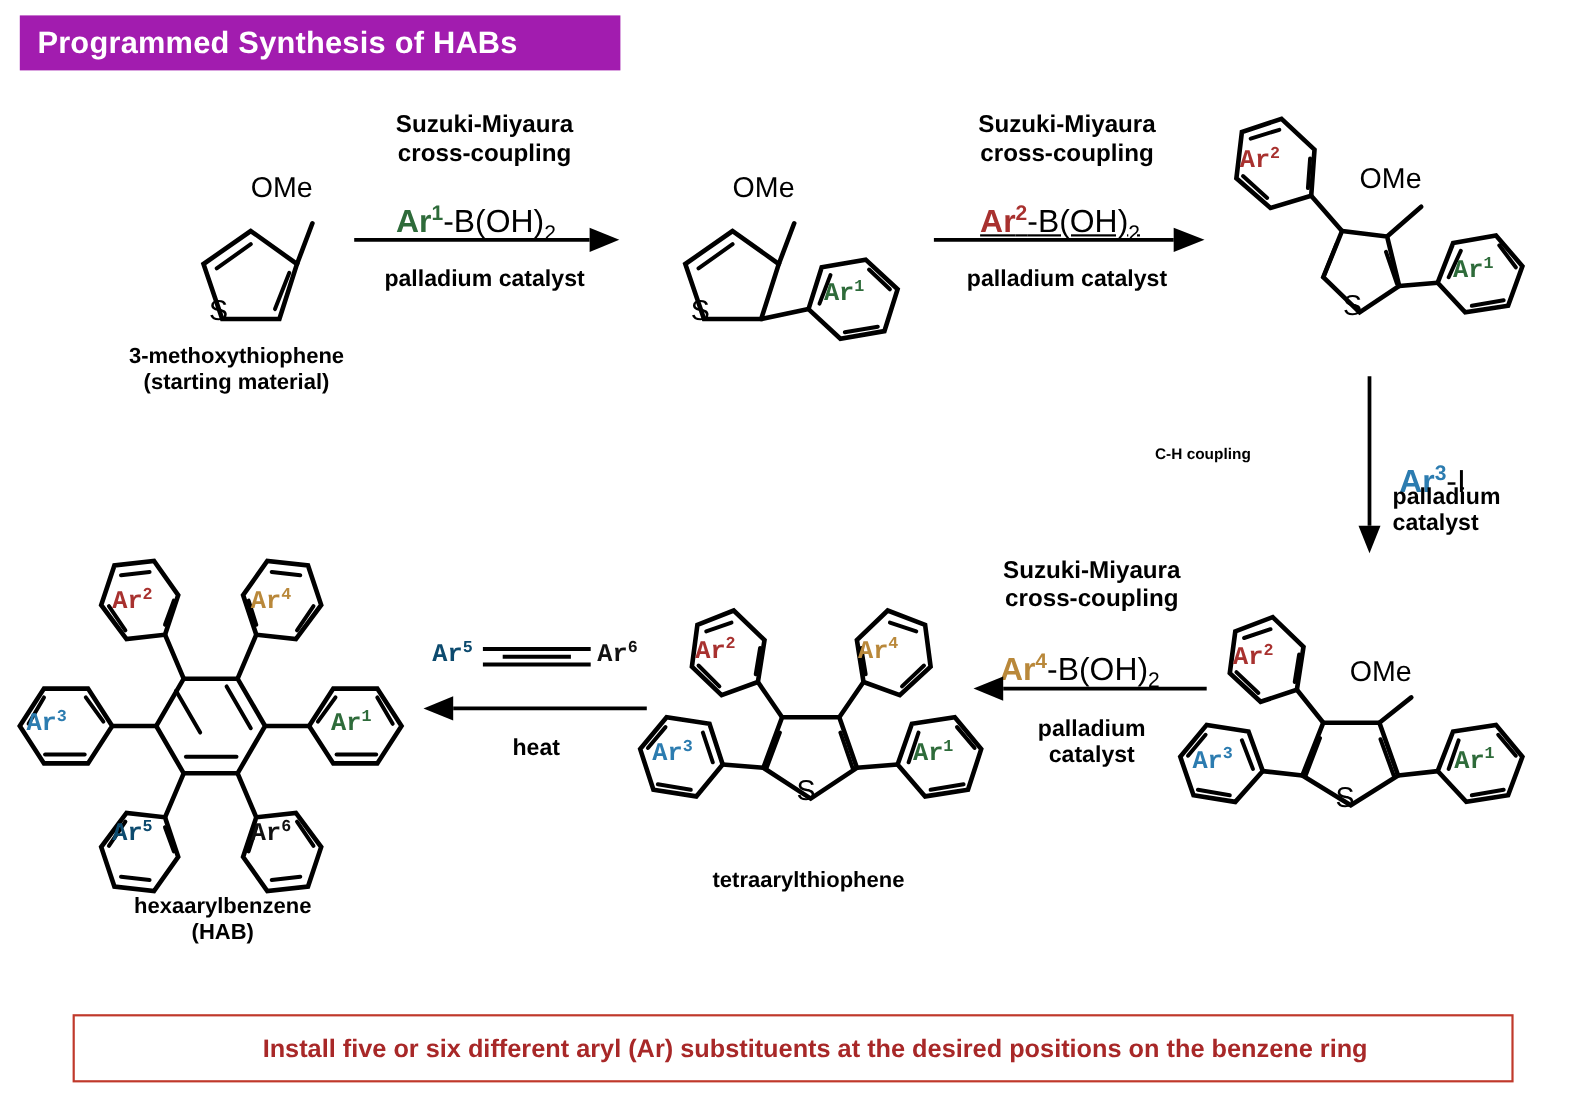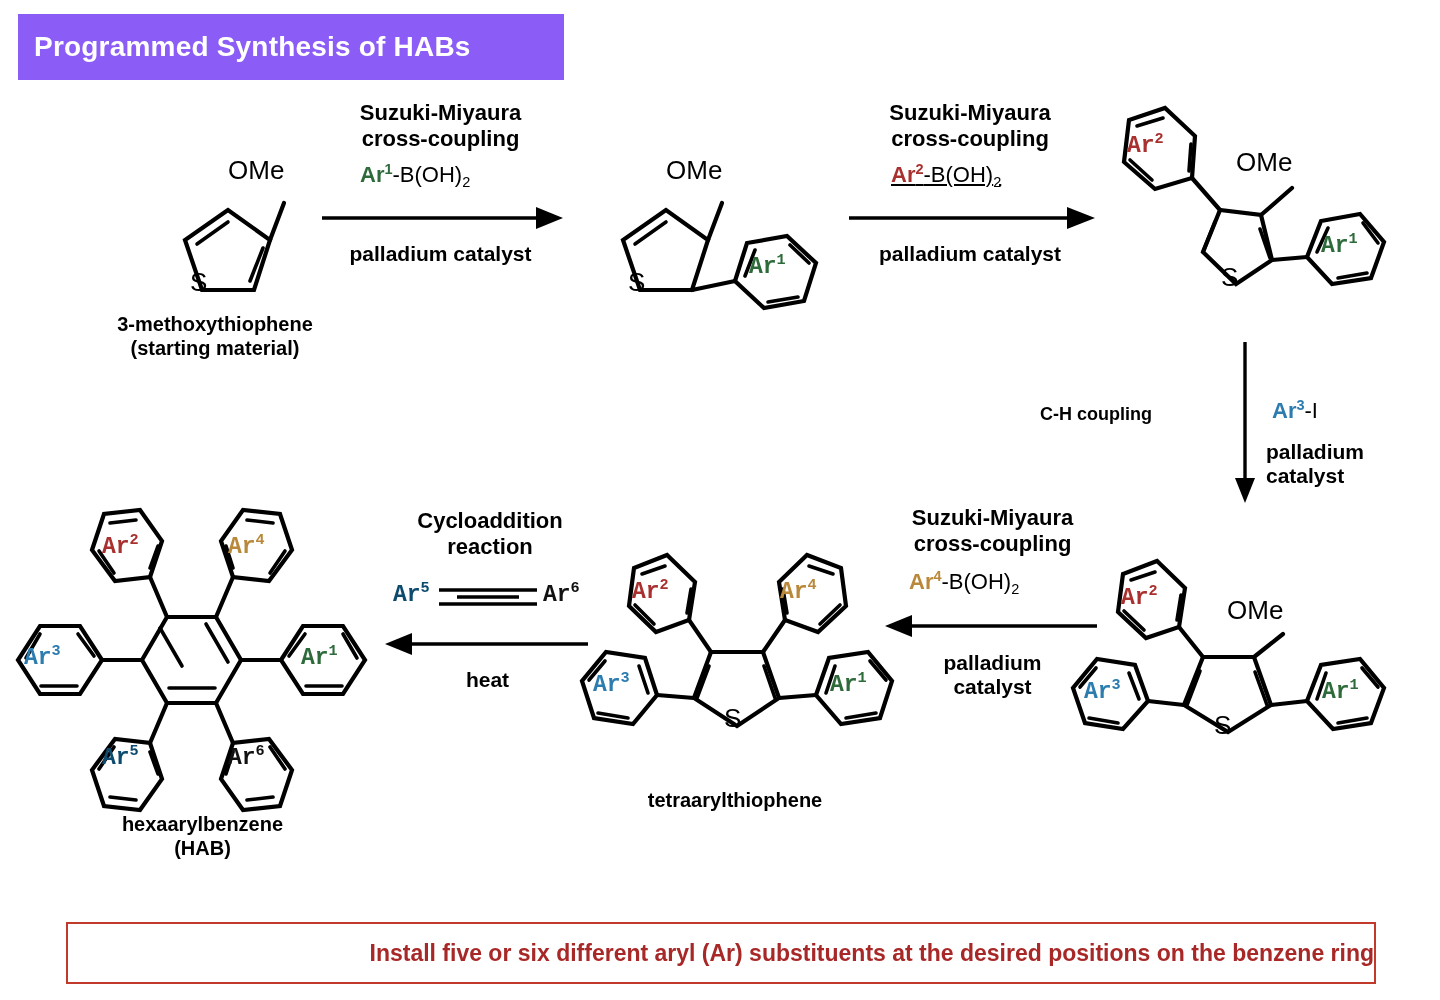--- a/index.html
+++ b/index.html
@@ -10,48 +10,48 @@
     font-family:"Liberation Sans", sans-serif;
     position:relative;
     overflow:hidden;
     -webkit-font-smoothing:antialiased;
   }
   .canvas{position:absolute;left:0;top:0;width:1440px;height:1000px;}
   .abs{position:absolute;}
 
   
   #title-banner{
-    left:18px;top:14px;width:546px;height:66px;
-    background:#8b5cf6;
+    left:18px;top:14px;width:546px;height:50px;
+    background:#a21caf;
     display:flex;align-items:center;
     box-sizing:border-box;padding-left:16px;
   }
   #title-banner .t{
     color:#ffffff;font-size:28px;font-weight:bold;letter-spacing:.2px;
     font-family:"Liberation Sans", sans-serif;
   }
 
   
   #bottom-banner{
     left:66px;top:922px;width:1310px;height:62px;
     border:2px solid #c0392b;
     background:#ffffff;
-    display:flex;align-items:center;justify-content:flex-end;
+    display:flex;align-items:center;justify-content:center;
     box-sizing:border-box;
     padding-left:40px;
   }
   #bottom-banner .t{
     color:#a82828;font-size:23px;font-weight:bold;text-align:center;
   }
 
   
   .txt{font-size:21px;font-weight:bold;color:#000;line-height:1.16;white-space:nowrap;}
   .txt.center{text-align:center;}
   .cap{font-size:20px;font-weight:bold;color:#000;text-align:center;line-height:1.22;white-space:nowrap;}
-  .reagent{font-size:22px;font-weight:normal;color:#000;white-space:nowrap;}
+  .reagent{font-size:29px;font-weight:normal;color:#000;white-space:nowrap;margin-top:24px;}
   .reagent b{font-weight:bold;}
   sup{font-size:.66em;vertical-align:super;line-height:0;}
   sub{font-size:.66em;vertical-align:sub;line-height:0;}
 
   
   .ar1{color:#2e6b3a;}
   .ar2{color:#a8312f;}
   .ar3{color:#2c7cb0;}
   .ar4{color:#b9883a;}
   .ar5{color:#0c4a6e;}
@@ -179,21 +179,21 @@
     <div class="abs atomlabel" style="left:141px;top:55px;font-size:26px;">OMe</div>
     <div class="abs arlabel ar2" style="left:32px;top:41px;font-size:23px;">
       <span>Ar</span><sup>2</sup>
     </div>
     <div class="abs arlabel ar1" style="left:226px;top:141px;font-size:23px;">
       <span>Ar</span><sup>1</sup>
     </div>
   </div>
 
   <div class="abs" style="left:1040px;top:340px;width:400px;height:170px;">
-    <div class="abs txt" style="left:0px;top:64px;font-size:18px;">C-H coupling</div>
+    <div class="abs txt" style="left:10px;top:64px;font-size:14px;">C-H coupling</div>
     <svg class="abs" style="left:192px;top:0px;" width="30" height="164">
       <line class="arrowline" x1="13" y1="2" x2="13" y2="138"></line>
       <polygon points="3,138 23,138 13,163" fill="#000"></polygon>
     </svg>
     <div class="abs reagent" style="left:232px;top:58px;">
       <b class="ar3"><span>Ar</span><sup>3</sup></b><span>-I</span>
     </div>
     <div class="txt" style="position:absolute;left:226px;top:100px;font-size:21px;line-height:1.16;">
       <div>palladium</div>
       <div>catalyst</div>
@@ -319,24 +319,20 @@
     </div>
     <div class="abs arlabel ar1" style="left:235px;top:124px;font-size:23px;">
       <span>Ar</span><sup>1</sup>
     </div>
   </div>
   <div class="abs cap" style="left:505px;top:788px;width:460px;">
     <div>tetraarylthiophene</div>
   </div>
 
   <div class="abs" style="left:385px;top:508px;width:210px;height:200px;">
-    <div class="txt center" style="position:absolute;left:0;top:0;width:210px;font-size:22px;">
-      <div>Cycloaddition</div>
-      <div>reaction</div>
-    </div>
 
     <div class="abs" style="left:8px;top:72px;width:200px;height:36px;">
       <span class="abs arlabel ar5" style="left:0px;top:2px;font-size:23px;">
         <span>Ar</span><sup>5</sup>
       </span>
       <svg class="abs" style="left:46px;top:4px;" width="98" height="26">
         <line x1="0" y1="6" x2="98" y2="6" stroke="#000" stroke-width="3.6"></line>
         <line x1="18" y1="13" x2="80" y2="13" stroke="#000" stroke-width="3.6"></line>
         <line x1="0" y1="20" x2="98" y2="20" stroke="#000" stroke-width="3.6"></line>
       </svg>

